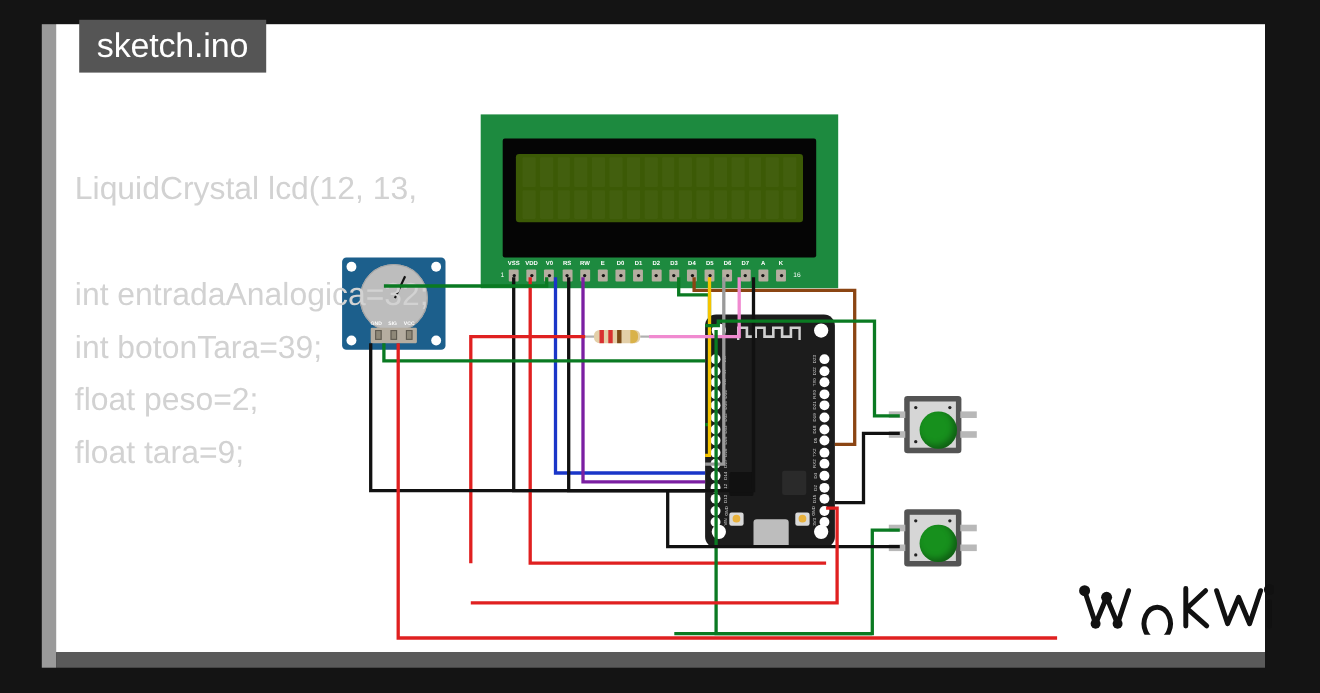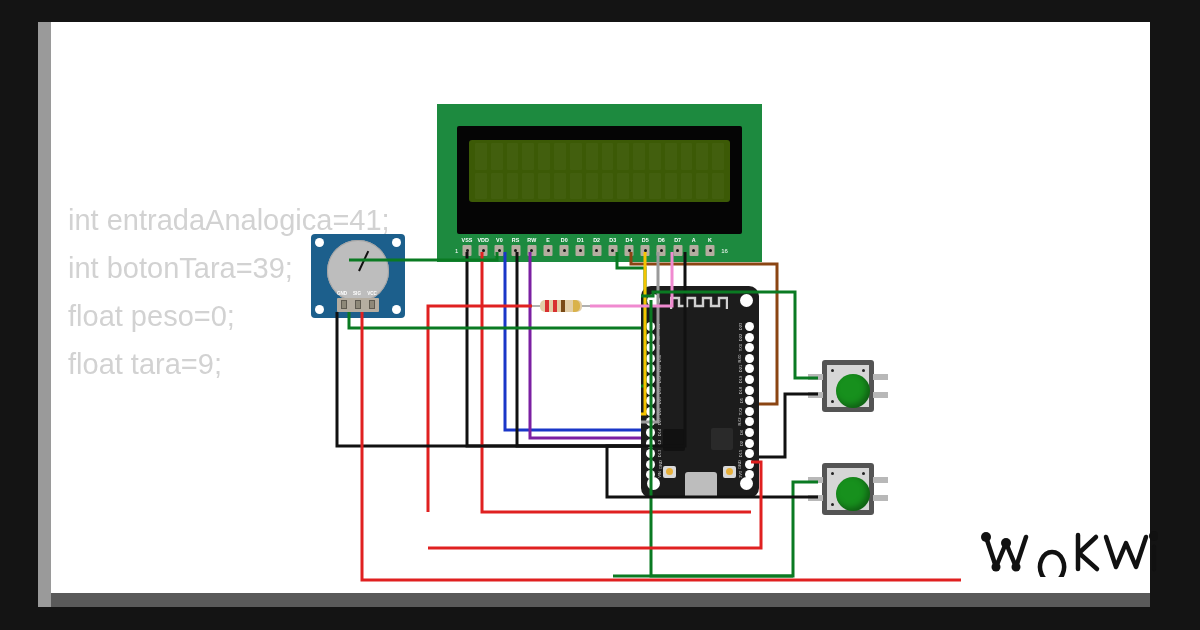--- a/index.html
+++ b/index.html
@@ -113,22 +113,23 @@
 </style>
 </head>
 <body>
 
 <div id="stage" style="background: rgb(20, 20, 20);">
 
   <div id="gutter"></div>
   <div id="panel" style="background: rgb(255, 255, 255);"></div>
   <div id="bottombar"></div>
 
-
-  <div id="code" style="color: rgb(210, 210, 210);"><div>&nbsp;</div><div>&nbsp;</div><div>int entradaAnalogica=41;</div><div>int botonTara=39;</div><div>float peso=0;</div><div>float tara=9;</div></div>
+  <div id="tab" style="background: rgb(85, 85, 85);">sketch.ino</div>
+
+  <div id="code" style="color: rgb(210, 210, 210);"><div>&nbsp;</div><div>LiquidCrystal lcd(12, 13,</div><div>&nbsp;</div><div>int entradaAnalogica=32;</div><div>int botonTara=39;</div><div>float peso=2;</div><div>float tara=9;</div></div>
 
   <svg id="diagram" viewBox="0 0 1200 630" xmlns="http://www.w3.org/2000/svg">
     <g fill="none" stroke-width="3" stroke-linecap="butt" stroke-linejoin="miter">
 
       <path stroke="#111111" d="M467,252 L467,446 L641,446"></path>
 
       <path stroke="#e02020" d="M482,252 L482,512 L751,512"></path>
 
       <path stroke="#0a7a22" d="M497,252 L497,260 L349,260"></path>
 

